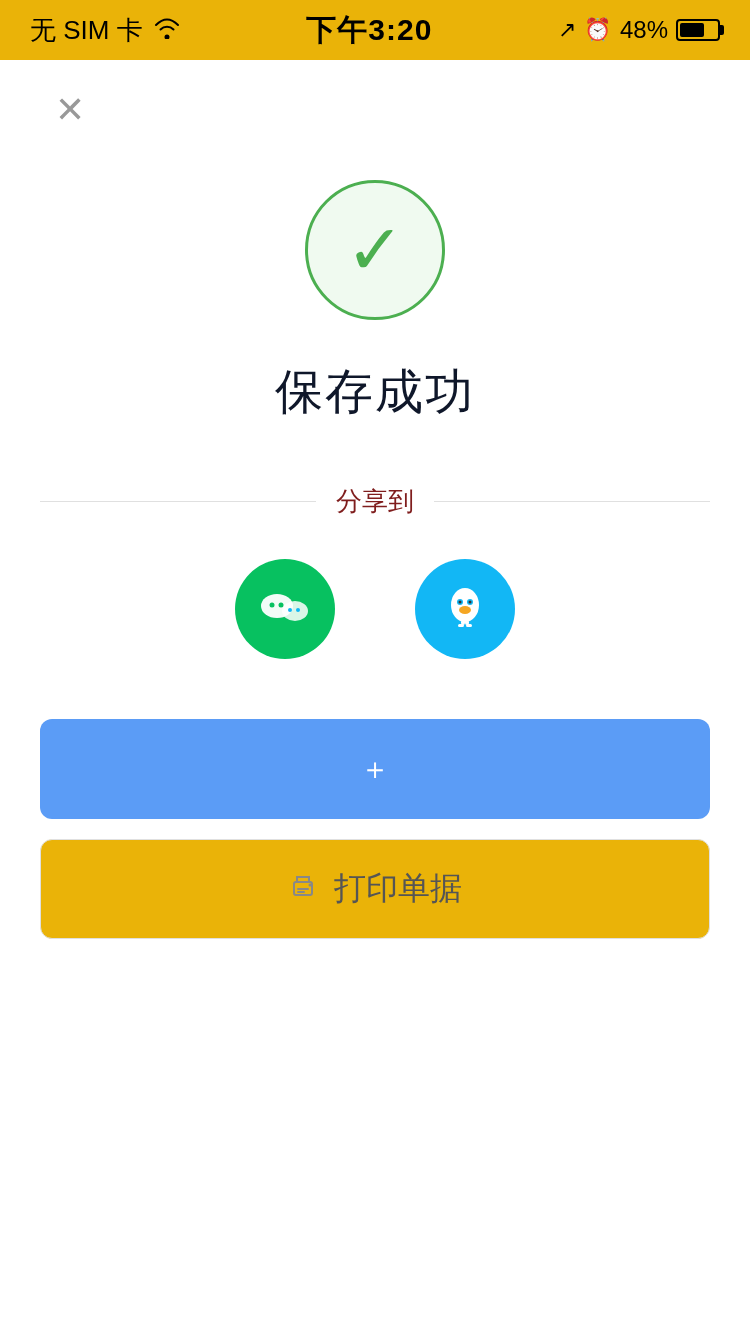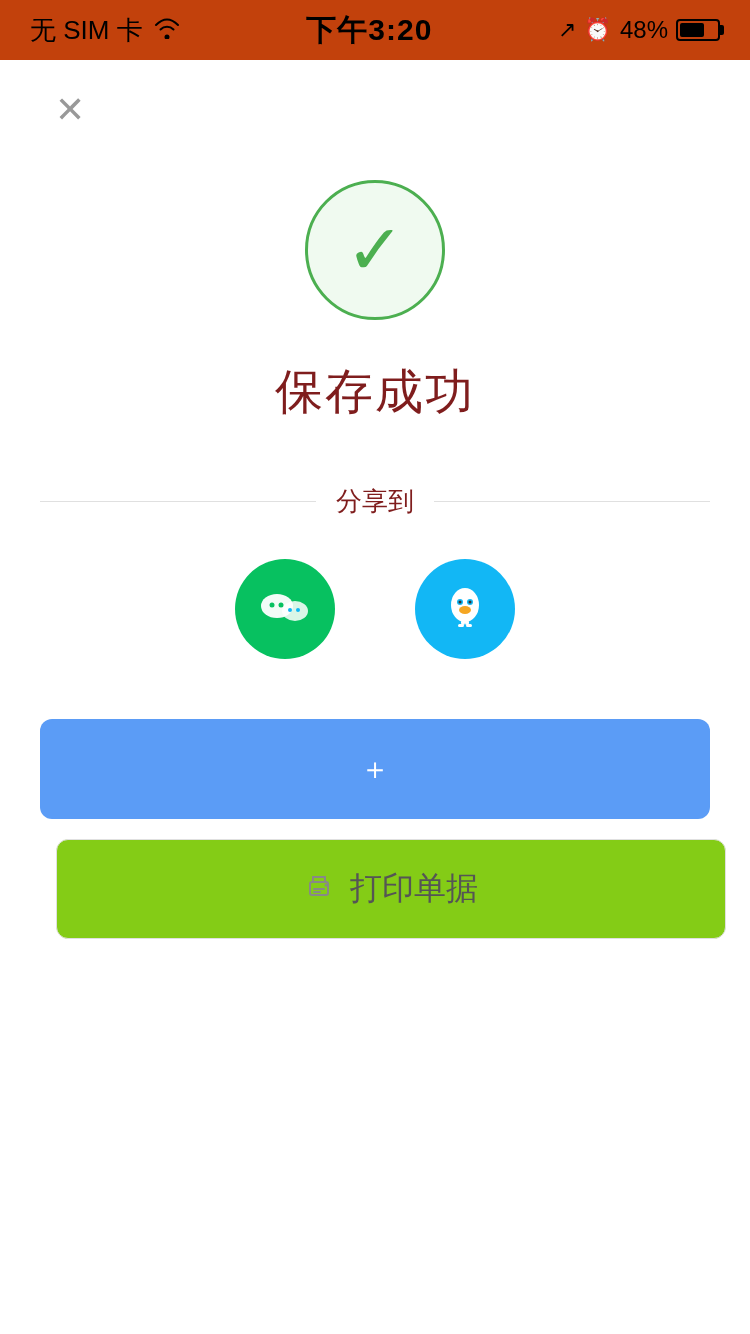--- a/index.html
+++ b/index.html
@@ -15,21 +15,21 @@
     }
 
     
     .status-bar {
       width: 750px;
       height: 60px;
       display: flex;
       align-items: center;
       justify-content: space-between;
       padding: 0 30px;
-      background: #c2410c;
+      background: #eab308;
     }
     .status-left {
       display: flex;
       align-items: center;
       gap: 10px;
       font-size: 26px;
       font-weight: 400;
       color: #000;
     }
     .wifi-icon {
@@ -118,21 +118,21 @@
       margin-bottom: 40px;
     }
     .checkmark {
       font-size: 70px;
       color: #4CAF50;
       line-height: 1;
     }
     .success-title {
       font-size: 48px;
       font-weight: 500;
-      color: #7f1d1d;
+      color: #0f172a;
       letter-spacing: 2px;
     }
 
     
     .share-section {
       width: 100%;
       margin-bottom: 60px;
     }
     .share-divider {
       display: flex;
@@ -192,24 +192,23 @@
       cursor: pointer;
       gap: 16px;
       border: none;
     }
     .btn-primary {
       background: #5B9CF6;
       color: #fff;
       font-weight: 500;
     }
     .btn-secondary {
-      background: #84cc16;
+      background: #eab308;
       color: #555;
       border: 1px solid #e0e0e0;
-      margin-left: 16px;
     }
     .btn-icon {
       font-size: 30px;
     }
   </style>
 </head>
 <body>
 
 <div class="status-bar">
   <div class="status-left">

